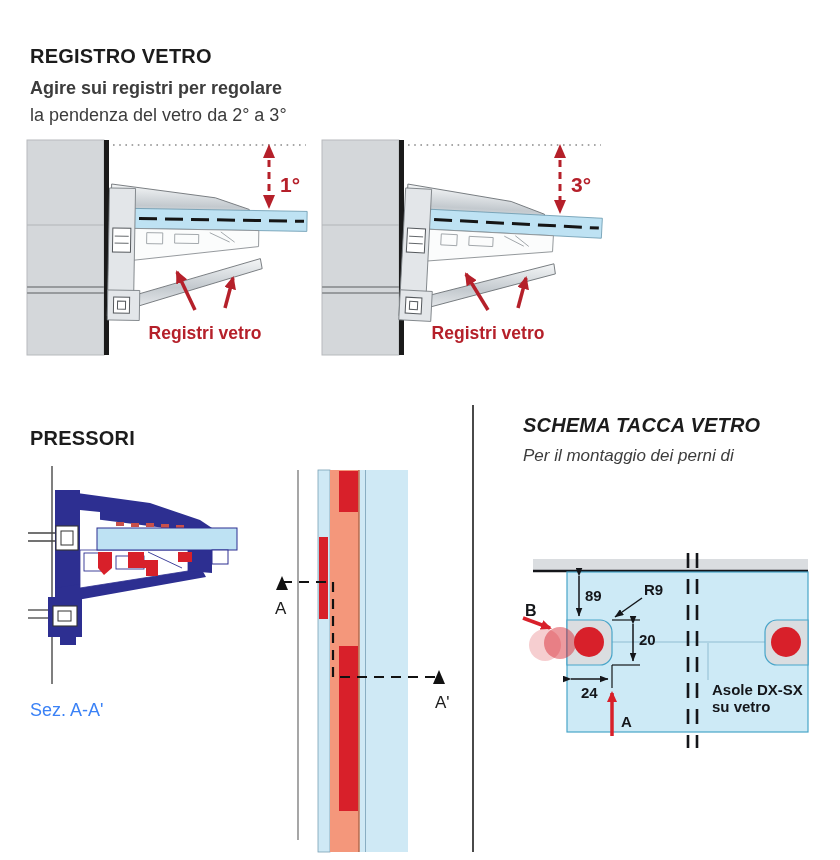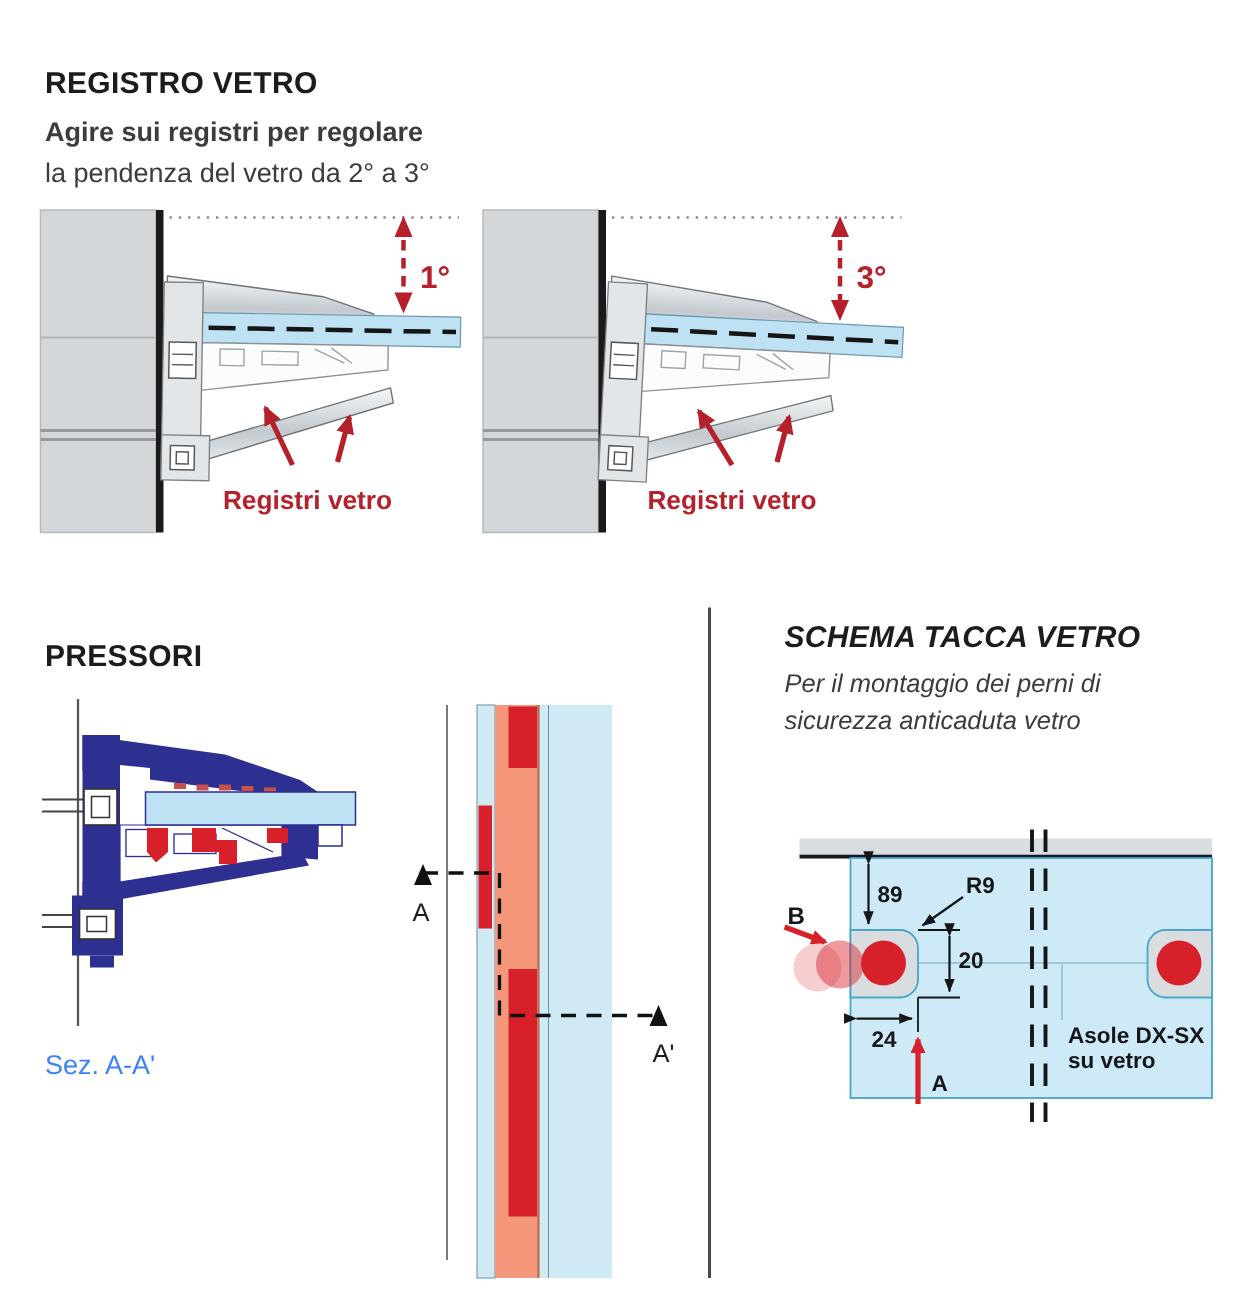--- a/index.html
+++ b/index.html
@@ -170,21 +170,20 @@
     <text x="5" y="174" font-size="17" fill="#1c1c1c">A</text>
     <polygon points="169,230 163,244 175,244" fill="#111"></polygon>
     <text x="165" y="268" font-size="17" fill="#1c1c1c">A'</text>
   </svg>
 
   <div class="abs sez" style="left:30px; top:700px;">Sez. A-A'</div>
 
   <div class="abs" style="left:523px; top:383px;font-style:italic;">
     <h2 class="title">SCHEMA TACCA VETRO</h2>
     <p class="sub" style="font-size:17px; line-height:25px; margin-top:6px;">Per il montaggio dei perni di</p>
-    <p class="sub" style="font-size:17px; line-height:25px;">sicurezza anticaduta vetro</p>
   </div>
 
   <svg class="abs" style="left:478px; top:538px;" width="362" height="250" viewBox="0 0 362 250">
     <defs>
       <marker id="sba" markerWidth="9" markerHeight="7" refX="8.5" refY="3.5" orient="auto" markerUnits="userSpaceOnUse">
         <path d="M0,0 L9,3.5 L0,7 Z" fill="#14161a"></path>
       </marker>
       <marker id="sra" markerWidth="11" markerHeight="10" refX="9" refY="5" orient="auto" markerUnits="userSpaceOnUse">
         <path d="M0,0 L11,5 L0,10 Z" fill="#d8202a"></path>
       </marker>

